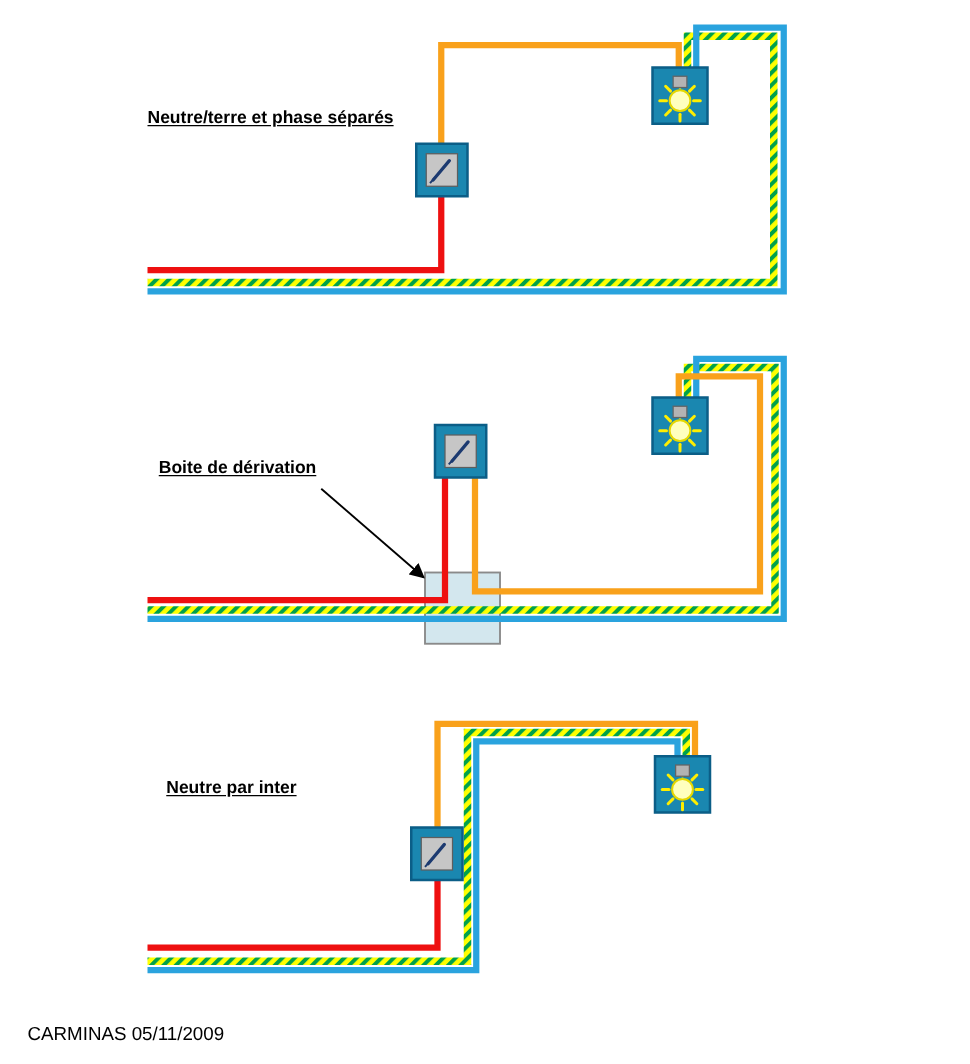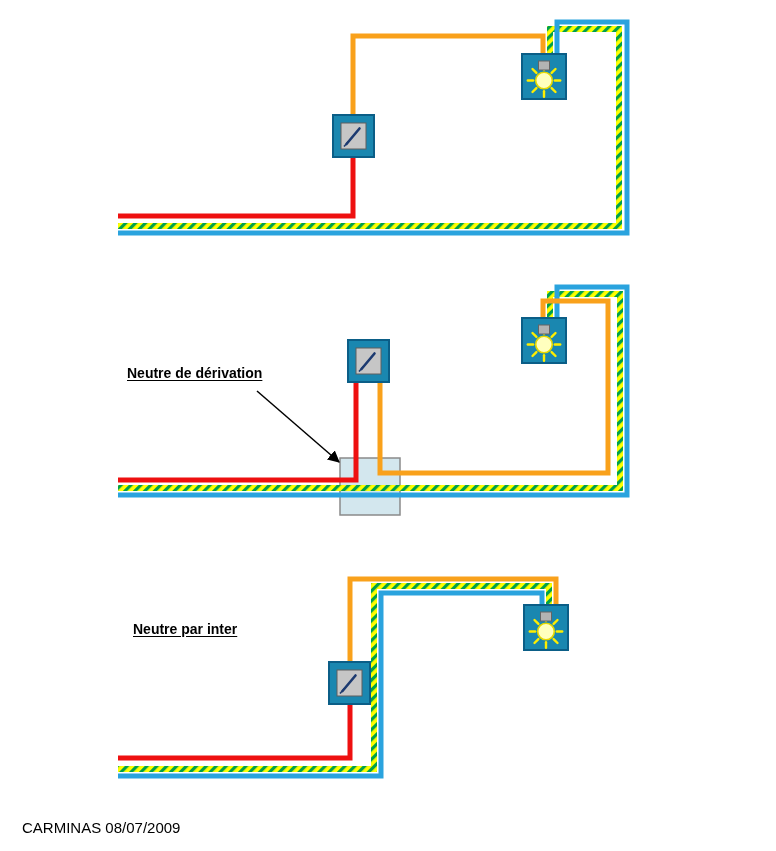--- a/index.html
+++ b/index.html
@@ -92,19 +92,20 @@
     <g>
       <path fill="none" stroke="url(#earthPat)" stroke-width="6" d="M 118 769 H 374 V 586 H 549 V 628"></path>
       <path fill="none" stroke-width="5" d="M 118 776 H 381 V 593 H 542 V 628" stroke="#2aa3de"></path>
       <path fill="none" stroke-width="5" d="M 350 683 V 579 H 556 V 628" stroke="#f9a11b"></path>
       <path fill="none" stroke-width="5" d="M 118 758 H 350 V 683" stroke="#ee1010"></path>
       <use href="#lampSym" xlink:href="#lampSym" x="524" y="605"></use>
       <use href="#switchSym" xlink:href="#switchSym" x="329" y="662"></use>
     </g>
   </svg>
 
+  <div class="label title" style="left:118px; top:85px">Neutre/terre et phase séparés</div>
 
-  <div class="label title" style="left:127px; top:365px">Neutre de dérivation</div>
+  <div class="label title" style="left:127px; top:365px">Boite de dérivation</div>
 
   <div class="label title" style="left:133px; top:621px">Neutre par inter</div>
 
-  <div class="label footer" style="left:22px; top:819px">CARMINAS 08/07/2009</div>
+  <div class="label footer" style="left:22px; top:819px">CARMINAS 05/11/2009</div>
 </div>
 
 </body></html>

